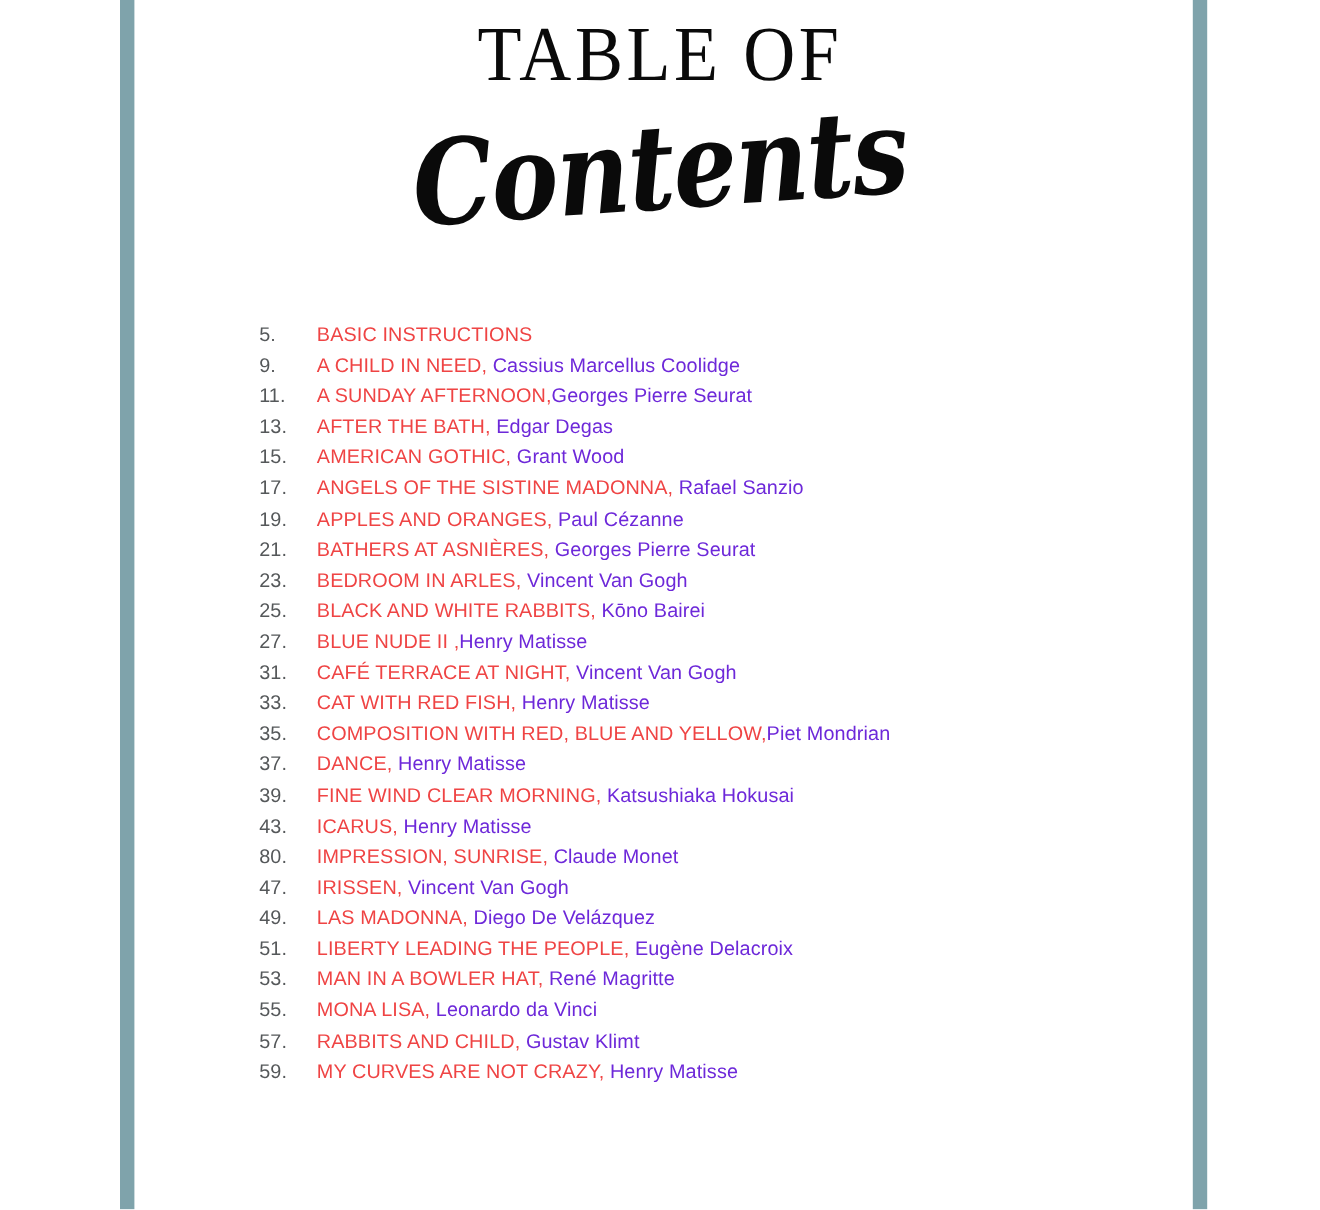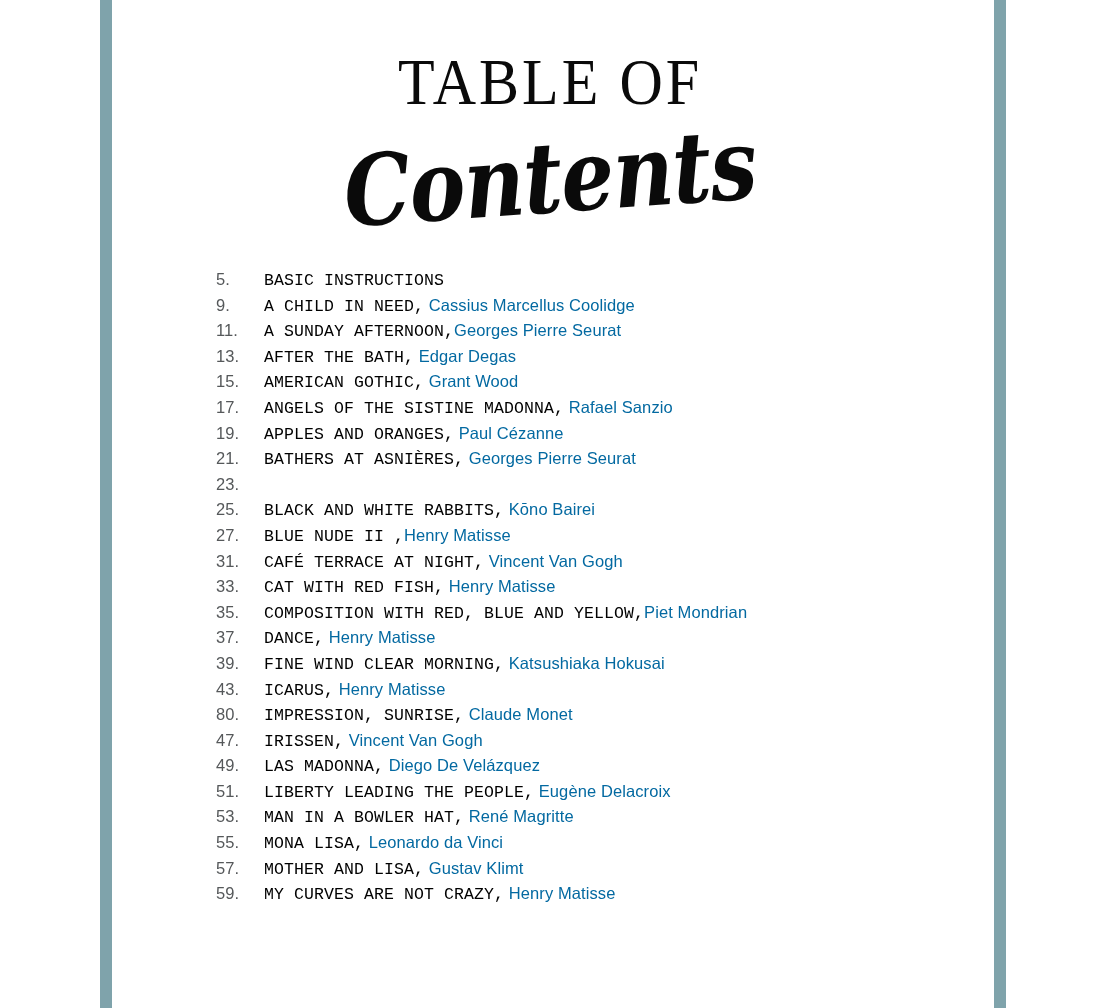--- a/index.html
+++ b/index.html
@@ -26,21 +26,20 @@
   .rule-left  { left: 100px; }
   .rule-right { left: 994px; }
 
   
   .heading {
     position: absolute;
     top: 0;
     left: 0;
     width: 1100px;
     text-align: center;
-    margin-top: 37px;
   }
   .heading-top {
     font-family: "Liberation Serif", "DejaVu Serif", serif;
     font-weight: 400;
     font-size: 60px;
     line-height: 74px;
     letter-spacing: 3px;
     color: #0a0a0a;
     margin-top: 5px;
     transform: scaleY(1.08);
@@ -78,25 +77,24 @@
     font-size: 16.5px;
     color: #55585a;
     letter-spacing: 0.1px;
   }
   .toc-entry {
     font-size: 16.5px;
     color: #4f5254;
     letter-spacing: 0.1px;
   }
   .toc-title {
-    color: #000000;
-    font-family: Liberation Mono, monospace;
+    color: #ef4444;
   }
   .toc-artist {
-    color: #0369a1;
+    color: #6d28d9;
   }
 </style>
 </head>
 <body>
 
 <div class="page">
 
   <div class="rule rule-left" style="background: rgb(127, 163, 171);"></div>
   <div class="rule rule-right" style="background: rgb(127, 163, 171);"></div>
 
@@ -133,20 +131,21 @@
       <div class="toc-row">
         <span class="toc-page">19.</span>
         <span class="toc-entry"><span class="toc-title">APPLES AND ORANGES,</span><span class="toc-artist"> Paul Cézanne</span></span>
       </div>
       <div class="toc-row">
         <span class="toc-page">21.</span>
         <span class="toc-entry"><span class="toc-title">BATHERS AT ASNIÈRES,</span><span class="toc-artist"> Georges Pierre Seurat</span></span>
       </div>
       <div class="toc-row">
         <span class="toc-page">23.</span>
+        <span class="toc-entry"><span class="toc-title">BEDROOM IN ARLES,</span><span class="toc-artist"> Vincent Van Gogh</span></span>
       </div>
       <div class="toc-row">
         <span class="toc-page">25.</span>
         <span class="toc-entry"><span class="toc-title">BLACK AND WHITE RABBITS,</span><span class="toc-artist"> Kōno Bairei</span></span>
       </div>
       <div class="toc-row">
         <span class="toc-page">27.</span>
         <span class="toc-entry"><span class="toc-title">BLUE NUDE II ,</span><span class="toc-artist">Henry Matisse</span></span>
       </div>
       <div class="toc-row">
@@ -192,21 +191,21 @@
       <div class="toc-row">
         <span class="toc-page">53.</span>
         <span class="toc-entry"><span class="toc-title">MAN IN A BOWLER HAT,</span><span class="toc-artist"> René Magritte</span></span>
       </div>
       <div class="toc-row">
         <span class="toc-page">55.</span>
         <span class="toc-entry"><span class="toc-title">MONA LISA,</span><span class="toc-artist"> Leonardo da Vinci</span></span>
       </div>
       <div class="toc-row">
         <span class="toc-page">57.</span>
-        <span class="toc-entry"><span class="toc-title">MOTHER AND LISA,</span><span class="toc-artist"> Gustav Klimt</span></span>
+        <span class="toc-entry"><span class="toc-title">RABBITS AND CHILD,</span><span class="toc-artist"> Gustav Klimt</span></span>
       </div>
       <div class="toc-row">
         <span class="toc-page">59.</span>
         <span class="toc-entry"><span class="toc-title">MY CURVES ARE NOT CRAZY,</span><span class="toc-artist"> Henry Matisse</span></span>
       </div>
     </div>
 
 </div>
 
 </body></html>

